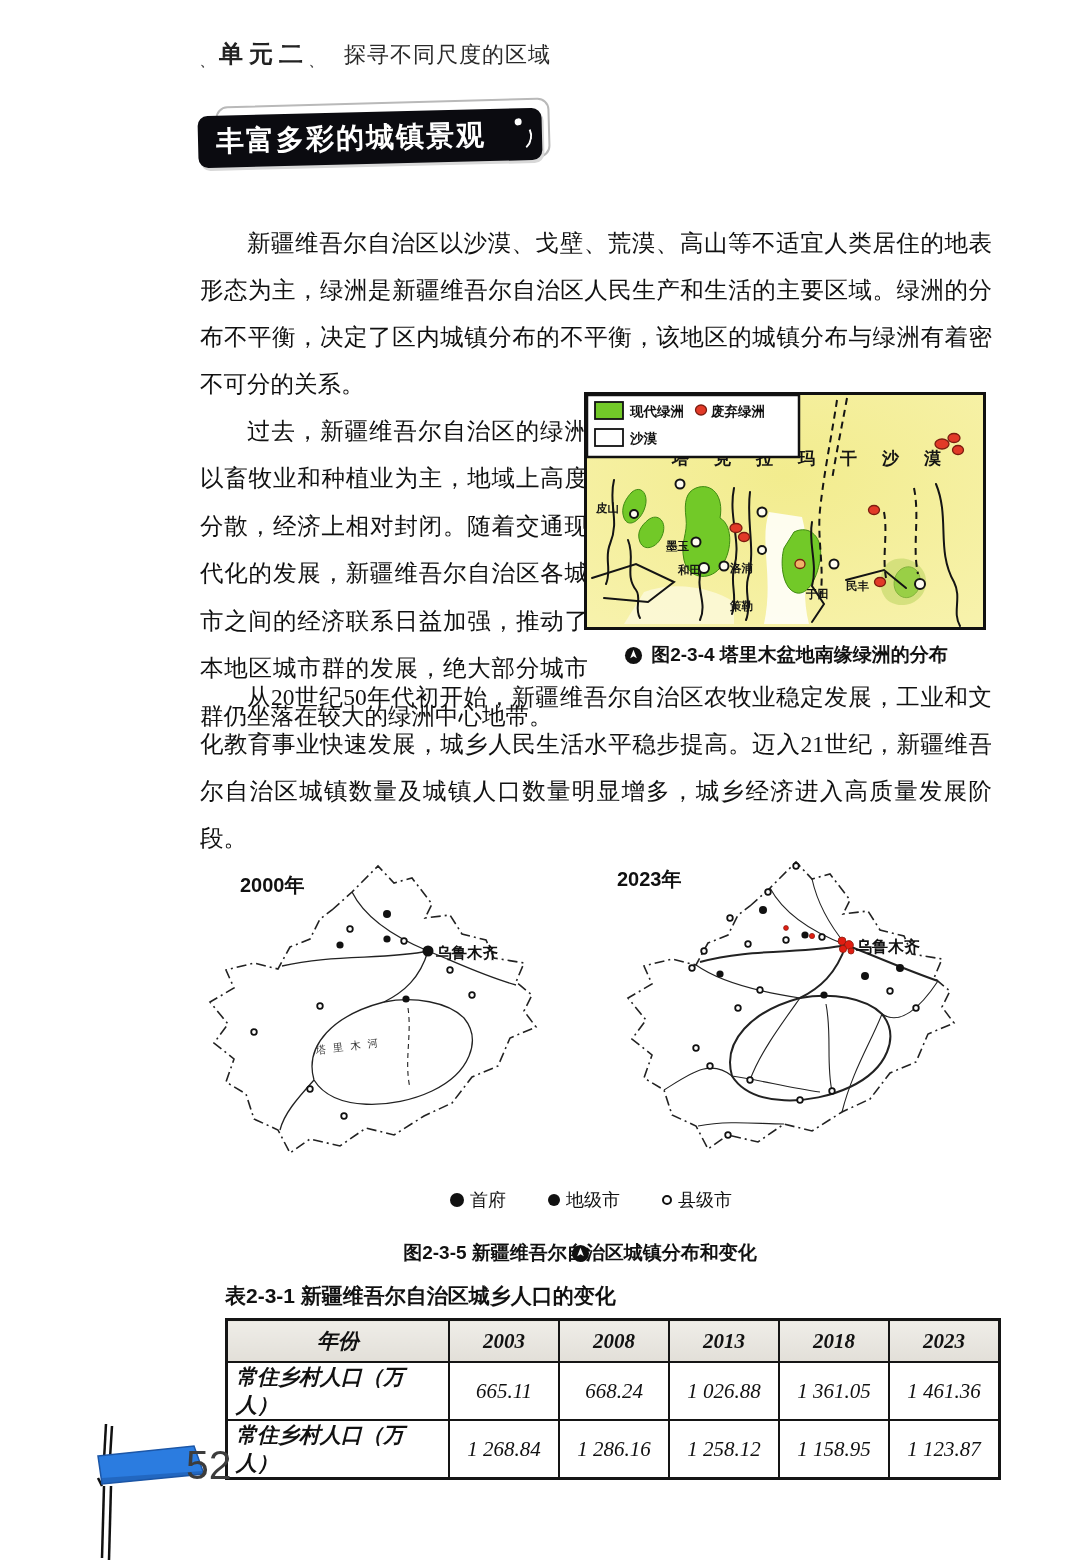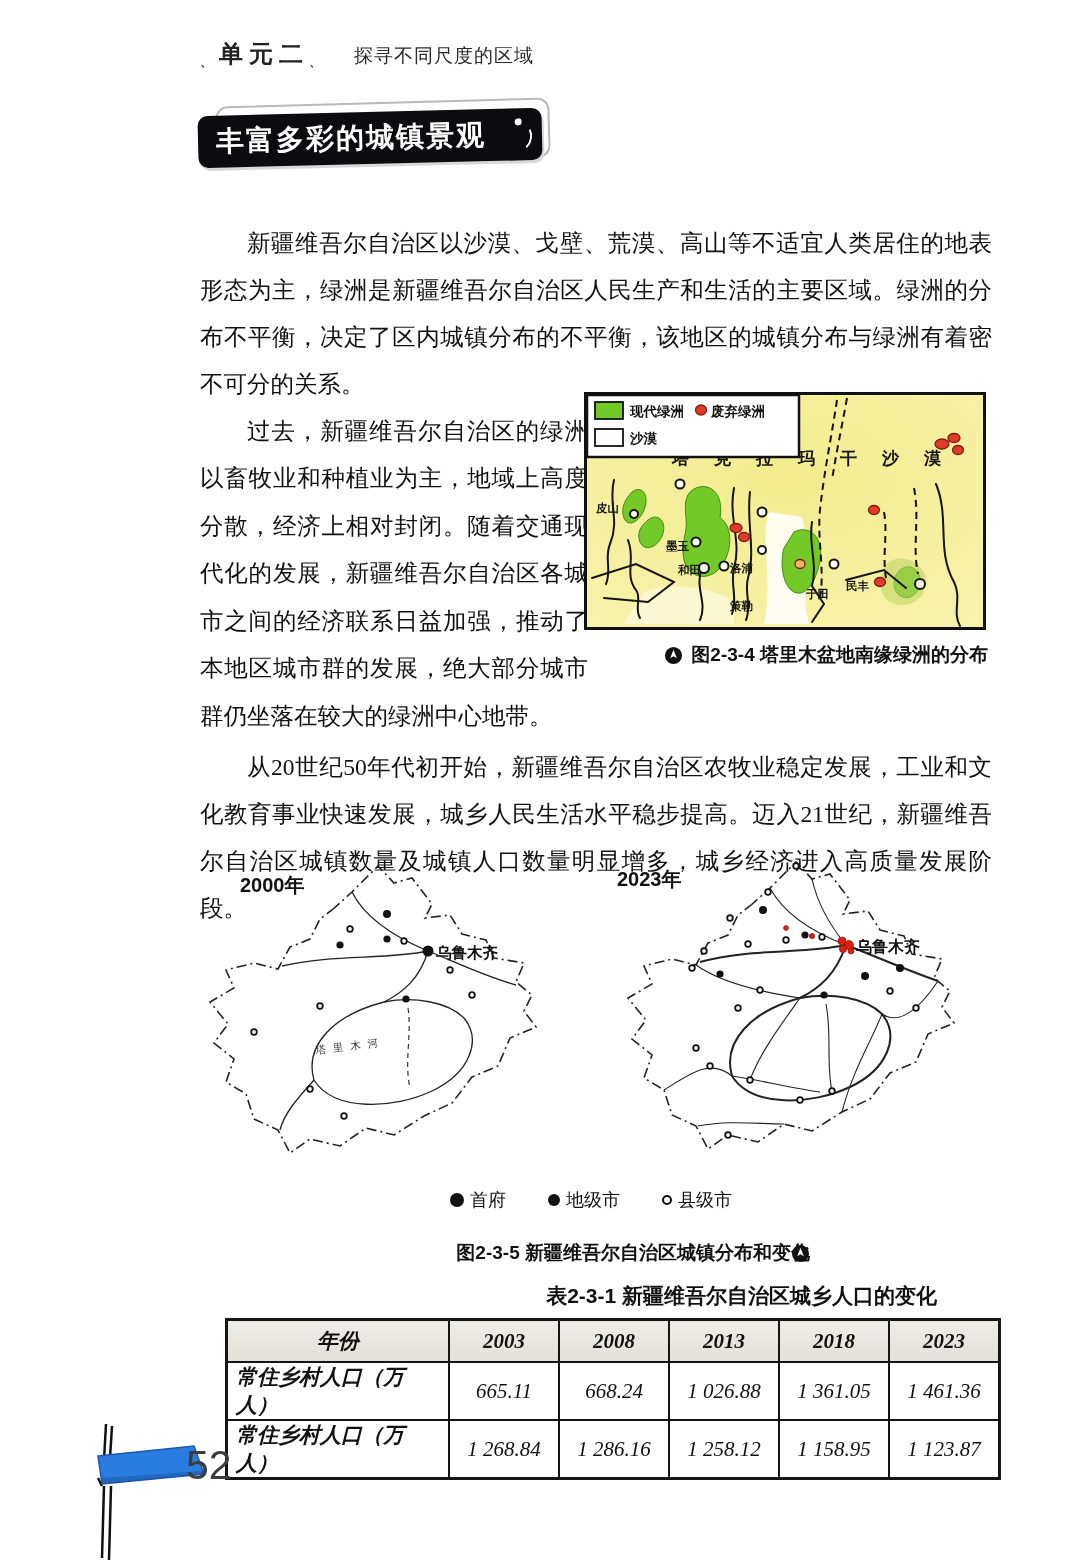--- a/index.html
+++ b/index.html
@@ -6,65 +6,65 @@
   .page{
     position:relative;
     width:1091px;height:1563px;
     margin:0 auto;
     background:#ffffff;
     font-family:"Liberation Serif","DejaVu Serif",serif;
     color:#151515;
     overflow:hidden;
   }
   
-  .hdr{position:absolute;left:200px;top:38px;display:flex;align-items:baseline;gap:26px;}
+  .hdr{position:absolute;left:200px;top:38px;display:flex;align-items:baseline;gap:16px;}
   .hdr .unit{font-family:"Liberation Sans","DejaVu Sans",sans-serif;font-weight:bold;
     font-size:24px;letter-spacing:6px;color:#222;position:relative;}
   .hdr .deco{font-size:13px;color:#444;position:relative;top:4px;}
   .hdr .unit-title{font-family:"Liberation Sans","DejaVu Sans",sans-serif;
-    font-size:19px;color:#2a2a2a;letter-spacing:1px;}
+    font-size:22px;color:#2a2a2a;letter-spacing:1px;}
   
   .banner-wrap{position:absolute;left:198px;top:110px;width:352px;height:58px;}
   .banner-echo{position:absolute;left:18px;top:-8px;width:330px;height:56px;
     border:2px solid #b9b9b9;border-radius:12px;background:#fff;transform:rotate(-1.6deg);}
   .banner{position:absolute;left:0;top:2px;width:344px;height:52px;background:#0b0b10;
     border-radius:10px;transform:rotate(-1.4deg);
     box-shadow:2px 3px 0 #d8d8d8;display:flex;align-items:center;}
   .banner .txt{font-family:"Liberation Sans","DejaVu Sans",sans-serif;font-weight:bold;
     font-size:28px;color:#fff;letter-spacing:2px;padding-left:18px;white-space:nowrap;}
   .banner .dot{position:absolute;right:20px;top:10px;width:7px;height:7px;border-radius:50%;background:#fff;}
   .banner .arc{position:absolute;right:10px;top:16px;width:16px;height:22px;
     border:2px solid transparent;border-right:2px solid #fff;border-radius:50%;transform:rotate(12deg);}
   
   .para{position:absolute;font-size:23.5px;line-height:47px;text-align:justify;
     text-indent:2em;color:#111;}
   .p1{left:200px;top:196px;width:792px;}
   .p2{left:200px;top:384px;width:388px;line-height:47.5px;}
-  .p3{left:200px;top:720px;width:792px;}
+  .p3{left:200px;top:650px;width:792px;}
   
   .fig-oasis{position:absolute;left:584px;top:392px;width:404px;}
   .fig-oasis svg{display:block;}
-  .fig-caption{display:flex;align-items:center;justify-content:flex-end;gap:8px;
+  .fig-caption{display:flex;align-items:center;justify-content:center;gap:8px;
     font-family:"Liberation Sans","DejaVu Sans",sans-serif;font-weight:bold;
     font-size:19px;color:#111;margin-top:12px;}
   .cap-icon{width:19px;height:19px;flex:0 0 auto;}
   
   .fig-towns{position:absolute;left:170px;top:842px;width:890px;height:440px;}
   .fig-towns svg{position:absolute;}
   .map-left{left:12px;top:10px;}
   .map-right{left:402px;top:0px;}
   .towns-legend{position:absolute;left:280px;top:346px;display:flex;gap:42px;align-items:center;
     font-family:"Liberation Sans","DejaVu Sans",sans-serif;font-weight:normal;font-size:18px;color:#111;}
   .towns-legend .item{display:flex;align-items:center;gap:6px;}
   .sym-capital{width:14px;height:14px;border-radius:50%;background:#111;}
   .sym-pref{width:12px;height:12px;border-radius:50%;background:#111;}
   .sym-county{width:10px;height:10px;border-radius:50%;border:2.5px solid #111;background:#fff;box-sizing:border-box;}
   .towns-caption{position:absolute;left:180px;top:386px;width:460px;}
   
-  .tbl-title{position:absolute;left:225px;top:1282px;width:712px;text-align:right;
+  .tbl-title{position:absolute;left:225px;top:1282px;width:712px;text-align:left;
     font-family:"Liberation Sans","DejaVu Sans",sans-serif;font-weight:bold;font-size:21px;color:#111;}
   table.pop{position:absolute;left:225px;top:1318px;border-collapse:collapse;
     font-size:21px;color:#111;}
   table.pop td,table.pop th{border:2px solid #151515;padding:0 8px;height:40px;font-style:italic;}
   table.pop{border:3px solid #151515;}
   table.pop th{font-weight:bold;background:linear-gradient(#efede8,#e2dfd8);
     font-family:"Liberation Serif","DejaVu Serif",serif;}
   th.col-year{width:204px;}
   th.col-num{width:92px;}
   td.lbl{text-align:left;padding-left:12px;font-weight:bold;width:204px;}

